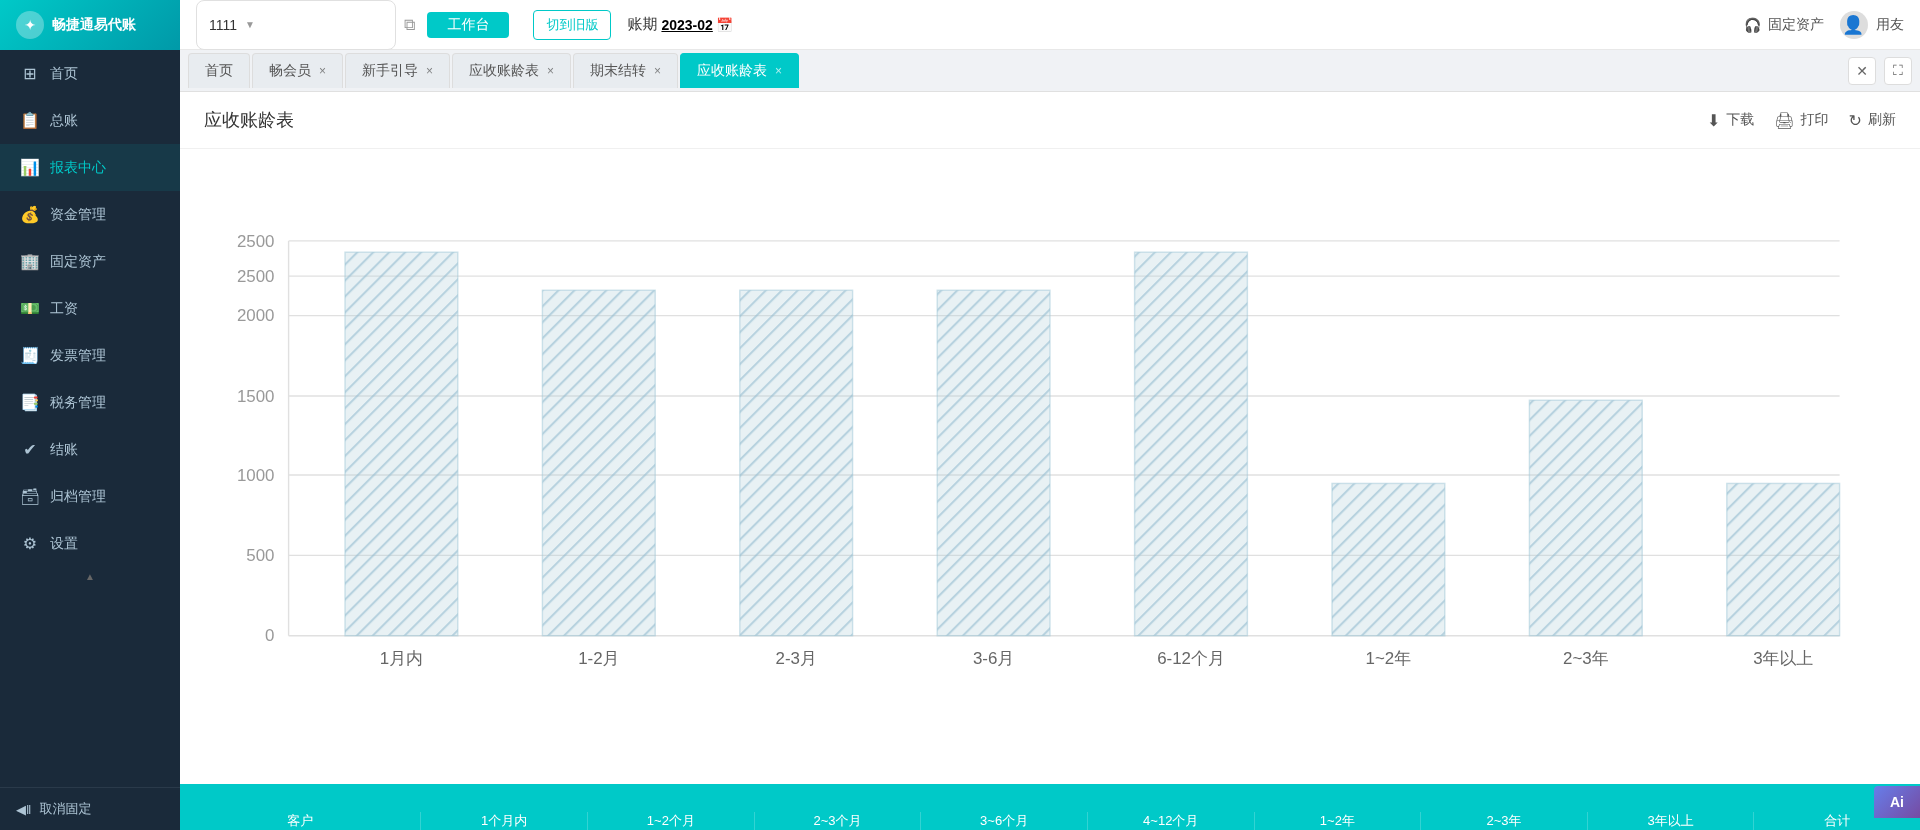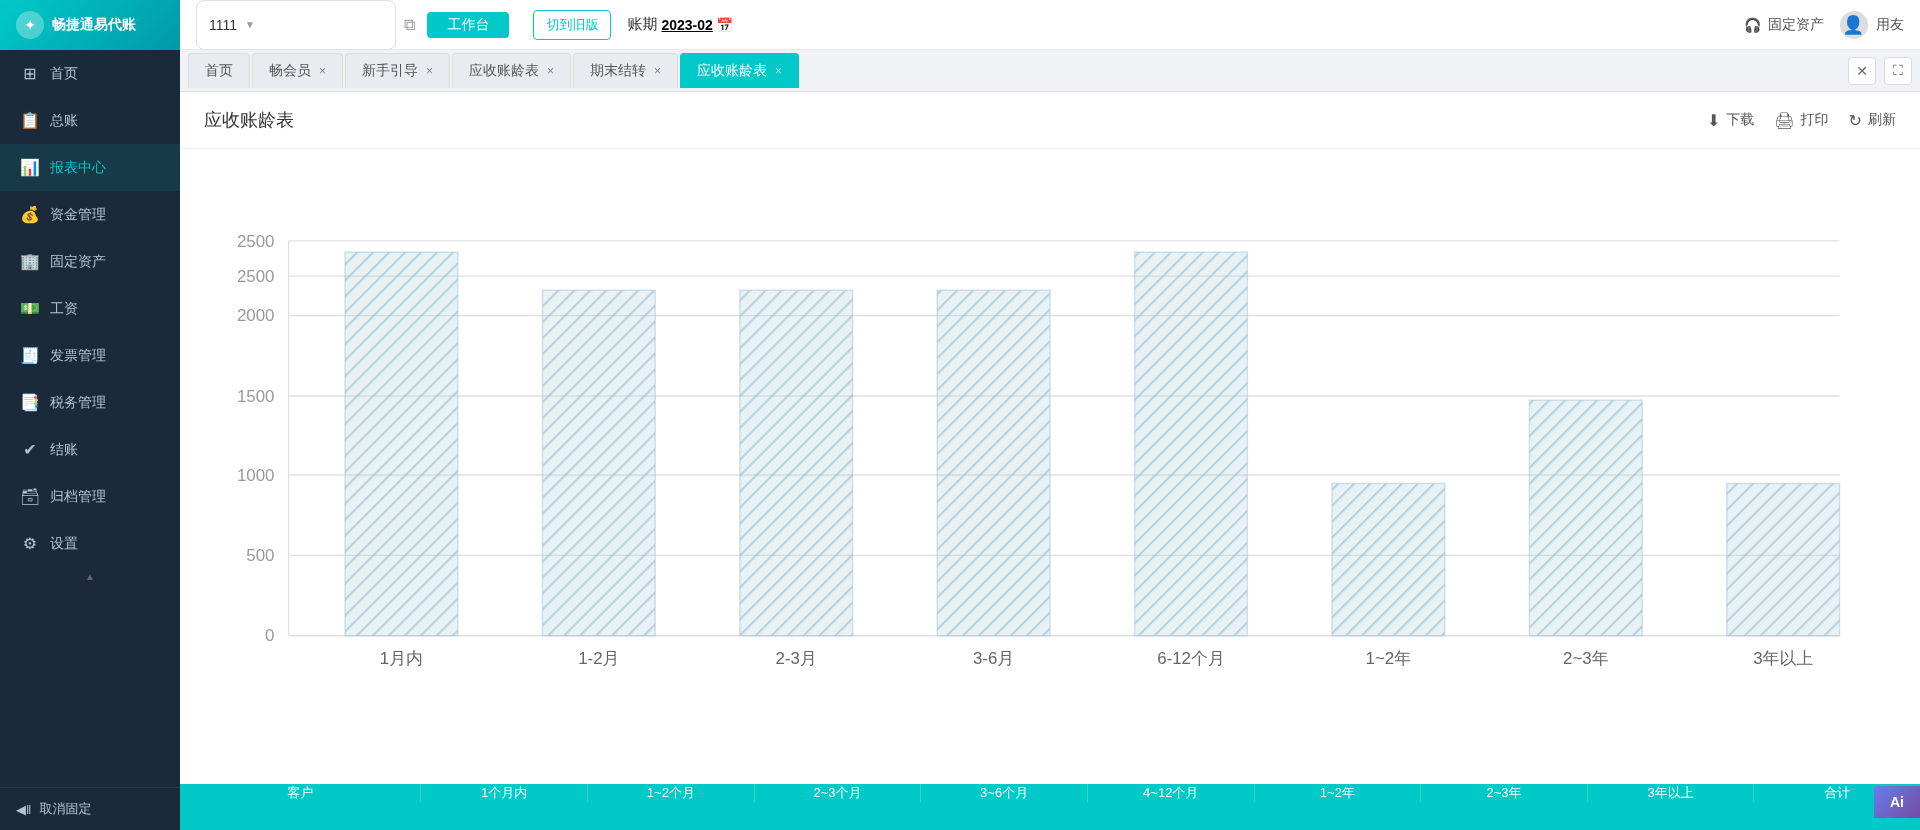--- a/index.html
+++ b/index.html
@@ -272,21 +272,21 @@
     .chart-svg {
       width: 100%;
       height: 100%;
     }
 
     
     .table-header {
       height: 46px;
       background: #00c9c8;
       display: flex;
-      align-items: flex-start;
+      align-items: flex-end;
       flex-shrink: 0;
     }
     .table-header-cell {
       flex: 1;
       text-align: center;
       color: white;
       font-size: 13px;
       font-weight: 500;
       border-right: 1px solid rgba(255,255,255,0.2);
       padding: 0 8px;

